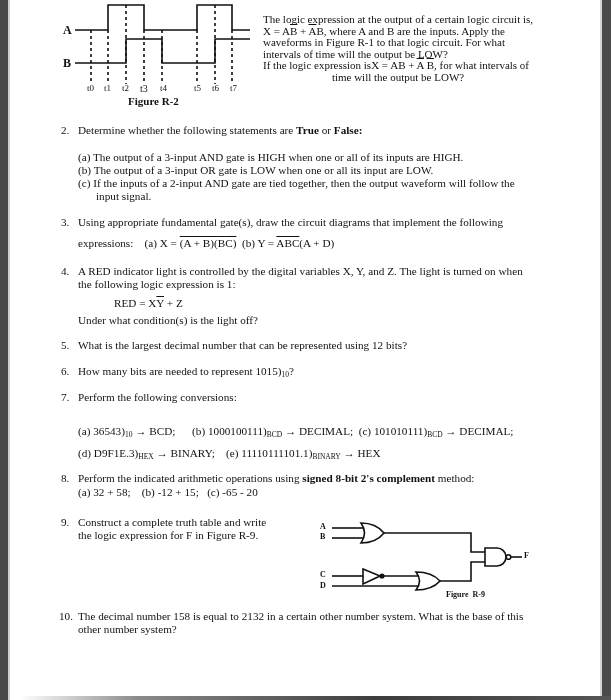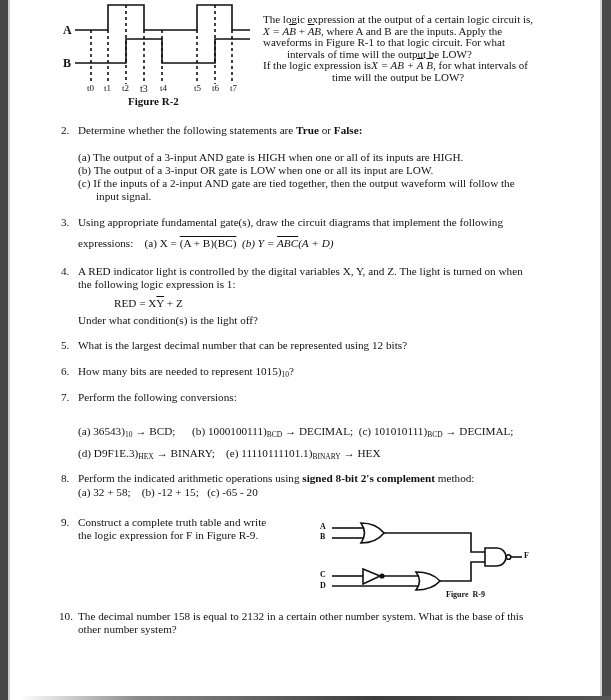--- a/index.html
+++ b/index.html
@@ -8,21 +8,21 @@
   .edge-left{position:absolute;left:0;top:0;width:8px;height:700px;background:#474747;}
   .edge-left-hl{position:absolute;left:8px;top:0;width:2px;height:700px;background:#cfcfcf;}
   .edge-right{position:absolute;right:0;top:0;width:9px;height:700px;background:#4a4a4a;}
   .edge-right-hl{position:absolute;right:9px;top:0;width:2px;height:700px;background:#d6d6d6;}
   .edge-bottom{position:absolute;left:20px;right:0;bottom:0;height:4px;
        background:linear-gradient(to right,#ffffff 0%,#8a8a8a 20%,#3d3d3d 60%,#555 100%);}
   .abs{position:absolute;}
   .txt{font-size:11.2px;line-height:13.2px;white-space:nowrap;}
   .b{font-weight:bold;}
   .ol{text-decoration:overline;}
-  .ital{font-style:italic;}
+  .ital{}
   sub{font-size:7.5px;vertical-align:-2px;line-height:0;}
   .num{position:absolute;font-size:11.2px;}
 </style>
 </head>
 <body>
 
 <div class="edge-left"></div>
 <div class="edge-left-hl"></div>
 <div class="edge-right"></div>
 <div class="edge-right-hl"></div>
@@ -58,21 +58,21 @@
     <span class="abs" style="left:212px;top:83px;font-size:9px;">t6</span>
     <span class="abs" style="left:230px;top:83px;font-size:9px;">t7</span>
   </div>
   <span class="abs b" style="left:128px;top:95px;font-size:11px;">Figure R-2</span>
 </div>
 
 <div class="abs" style="left:263px;top:14px;">
   <div class="txt" style="font-size:11px;line-height:11.6px;">The logic expression at the output of a certain logic circuit is,</div>
   <div class="txt" style="font-size:11px;line-height:11.6px;"><span class="ital">X = A</span><span class="ital ol">B</span><span> + </span><span class="ital ol">A</span><span class="ital">B</span><span>, where A and B are the inputs.  Apply the</span></div>
   <div class="txt" style="font-size:11px;line-height:11.6px;">waveforms in Figure R-1 to that logic circuit.  For what</div>
-  <div class="txt" style="font-size:11px;line-height:11.6px;margin-left:24px;">intervals of time will the output be LOW?</div>
+  <div class="txt" style="font-size:11px;line-height:11.6px;">intervals of time will the output be LOW?</div>
   <div class="txt" style="font-size:11px;line-height:11.6px;"><span>If the logic expression is</span><span class="ital">X = AB + </span><span class="ital ol">A</span> <span class="ital ol">B</span><span>, for what intervals of</span></div>
   <div class="txt" style="font-size:11px;line-height:11.6px;text-align:center;">time will the output be LOW?</div>
 </div>
 
 <div>
   <span class="num" style="left:61px;top:124px;">2.</span>
   <div class="abs txt" style="left:78px;top:124px;"><span>Determine whether the following statements are </span><span class="b">True</span><span> or </span><span class="b">False:</span></div>
   <div class="abs txt" style="left:78px;top:151px;text-align:right;"><span>(a)</span> <span>The output of a 3-input AND gate is HIGH when one or all of its inputs are HIGH.</span></div>
   <div class="abs txt" style="left:78px;top:164px;"><span>(b)</span> <span>The output of a 3-input OR gate is LOW when one or all its input are LOW.</span></div>
   <div class="abs txt" style="left:78px;top:177px;"><span>(c)</span> <span>If the inputs of a 2-input AND gate are tied together, then the output waveform will follow the</span></div>

